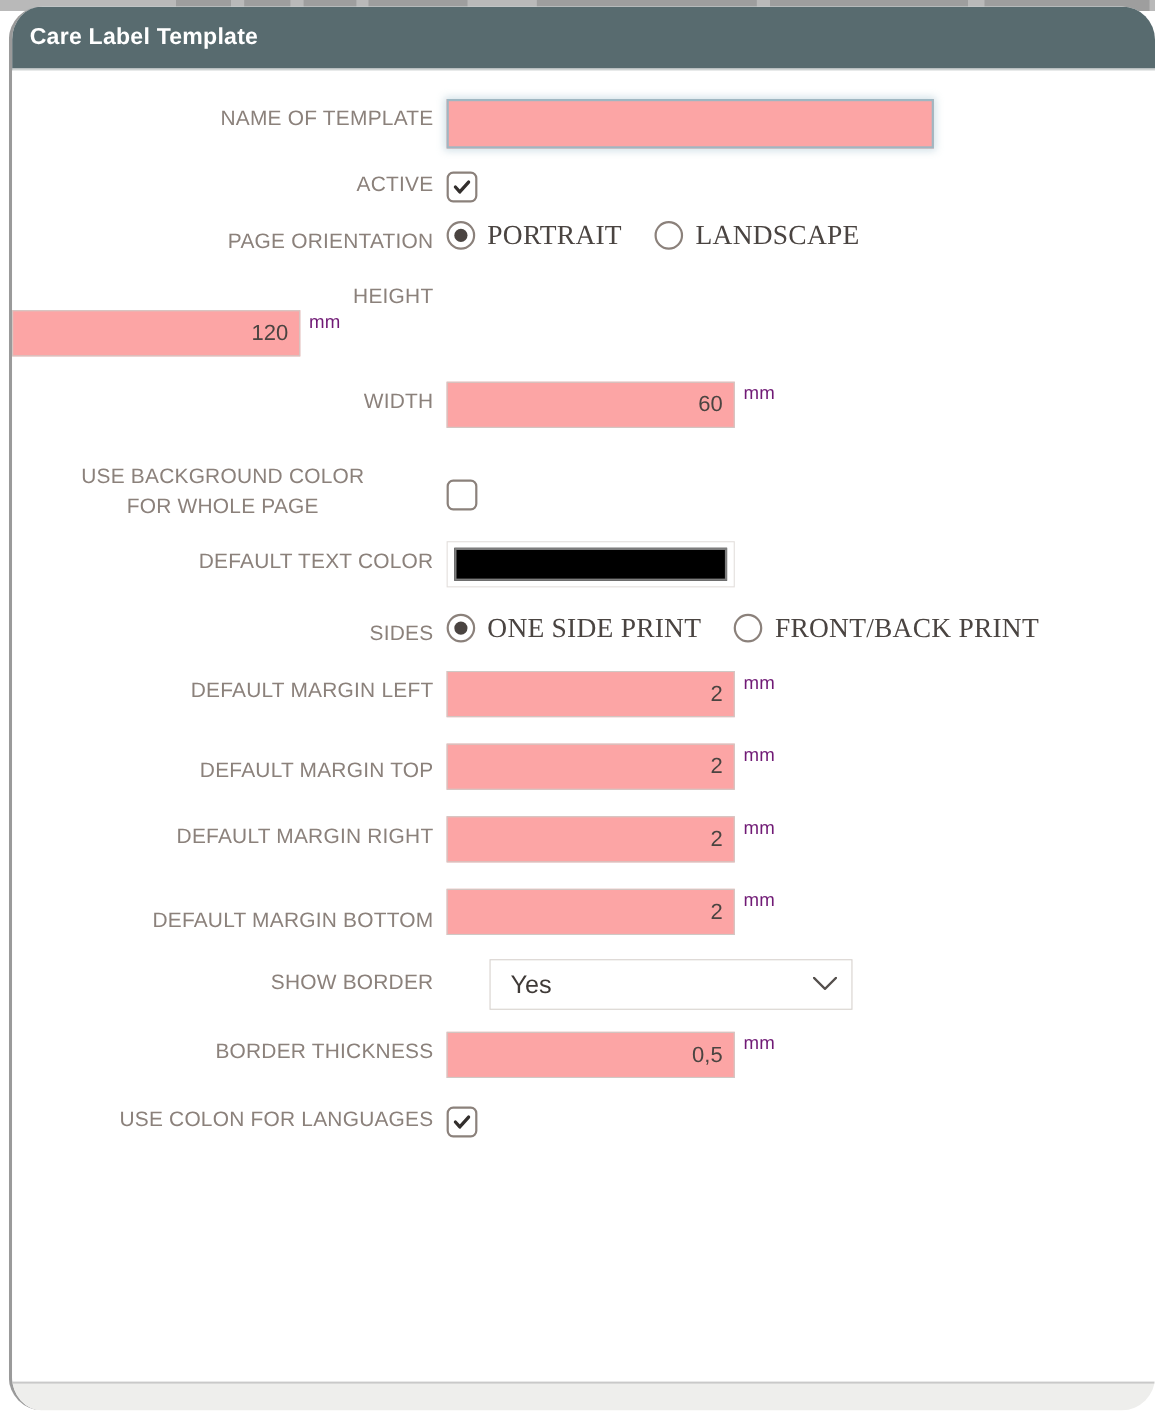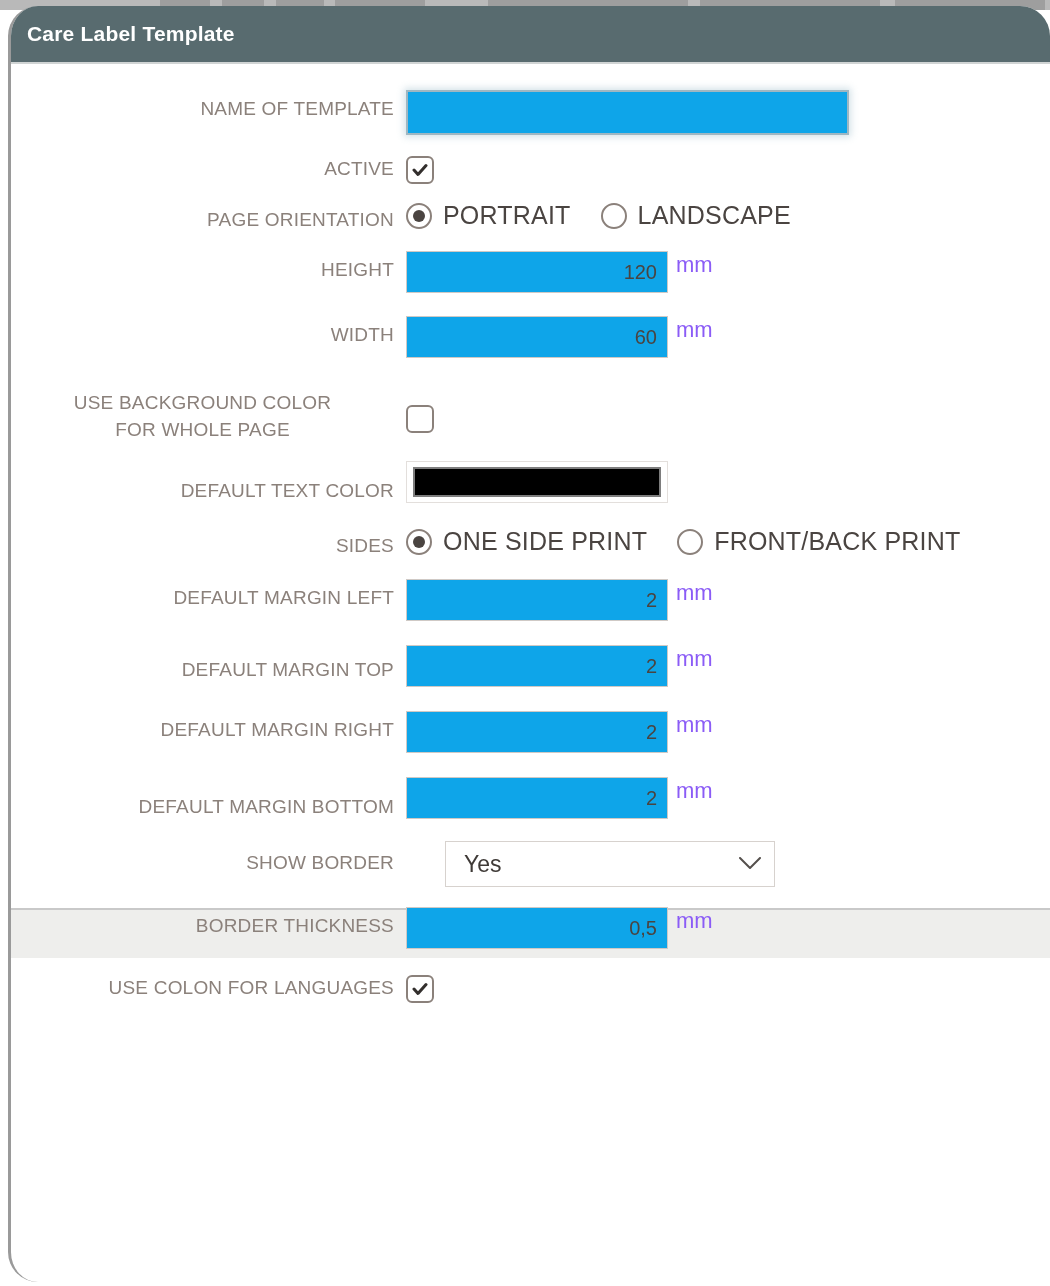--- a/index.html
+++ b/index.html
@@ -39,21 +39,21 @@
   .dialog-title {
     color: #ffffff;
     font-size: 21px;
     font-weight: bold;
     letter-spacing: .2px;
   }
 
   .form-body {
     background: #ffffff;
     padding-top: 26px;
-    height: 844px;
+    height: 1192px;
   }
 
   .row {
     display: flex;
     align-items: flex-start;
     margin-bottom: 17px;
   }
 
   .lbl {
     width: 395px;
@@ -67,40 +67,40 @@
     padding-top: 7px;
   }
   .lbl.two-line { line-height: 27px; padding-top: 2px; text-align: center; }
 
   .ctrl { display: flex; align-items: flex-start; }
 
   
   .tf {
     height: 42px;
     border: 1px solid #cfc9c5;
-    background: #0ea5e9;
+    background: #fca5a5;
     color: #4a4441;
     font-size: 20px;
     font-family: "Liberation Sans", sans-serif;
     padding: 0 10px;
     outline: none;
   }
   .tf.num { width: 262px; text-align: right; }
 
   .tf.focused {
     width: 443px;
     height: 45px;
     border: 2px solid #9fb7c2;
     box-shadow: 0 0 7px 2px rgba(160,190,205,.45);
     caret-color: #3a3a3a;
   }
 
   .unit {
-    color: #8b5cf6;
-    font-size: 22px;
+    color: #701a75;
+    font-size: 17px;
     margin-left: 8px;
     padding-top: 1px;
   }
 
   
   .cb {
     width: 28px; height: 28px;
     border: 2px solid #8b817b;
     border-radius: 6px;
     background: #ffffff;
@@ -108,21 +108,21 @@
     margin-top: 6px;
     cursor: pointer;
   }
   .cb .tick {
     width: 16px; height: 16px;
     display: block;
   }
 
   
   .radio-group { display: flex; align-items: center; padding-top: 2px; }
-  .radio-opt { display: flex; align-items: center; margin-right: 30px; cursor: pointer; }
+  .radio-opt { display: flex; align-items: flex-start; margin-right: 30px; cursor: pointer; font-family: Liberation Serif, serif; }
   .radio {
     width: 26px; height: 26px;
     border: 2px solid #8b817b;
     border-radius: 50%;
     background: #ffffff;
     display: flex; align-items: center; justify-content: center;
     margin-right: 11px;
     flex: none;
   }
   .radio .dot { width: 12px; height: 12px; border-radius: 50%; background: #4a4441; }
@@ -219,21 +219,21 @@
             <span class="radio-text">PORTRAIT</span>
           </div>
           <div class="radio-opt">
             <span class="radio off"></span>
             <span class="radio-text">LANDSCAPE</span>
           </div>
         </div>
       </div>
     </div>
 
-    <div class="row" style="margin-bottom:23px;">
+    <div class="row" style="margin-bottom:23px;flex-direction:column;">
       <div class="lbl">HEIGHT</div>
       <div class="ctrl">
         <input class="tf num" type="text" value="120" style="">
         <span class="unit">mm</span>
       </div>
     </div>
 
     <div class="row" style="margin-bottom:23px;">
       <div class="lbl">WIDTH</div>
       <div class="ctrl">
@@ -248,21 +248,21 @@
         <span>USE BACKGROUND COLOR</span><br>
         <span>FOR WHOLE PAGE</span>
       </div>
       <div class="ctrl">
         <div class="cb unchecked" style="margin-top:24px;">
           
         </div>
       </div>
     </div>
 
-    <div class="row" style="margin-bottom:22px;align-items:flex-end;">
+    <div class="row" style="margin-bottom:22px;">
       <div class="lbl">DEFAULT TEXT COLOR</div>
       <div class="ctrl">
         <div class="swatch-wrap">
           <div class="swatch" style="background:#000000;"></div>
         </div>
       </div>
     </div>
 
     <div class="row" style="margin-bottom:21px;">
       <div class="lbl" style="padding-top:9px;">SIDES</div>

